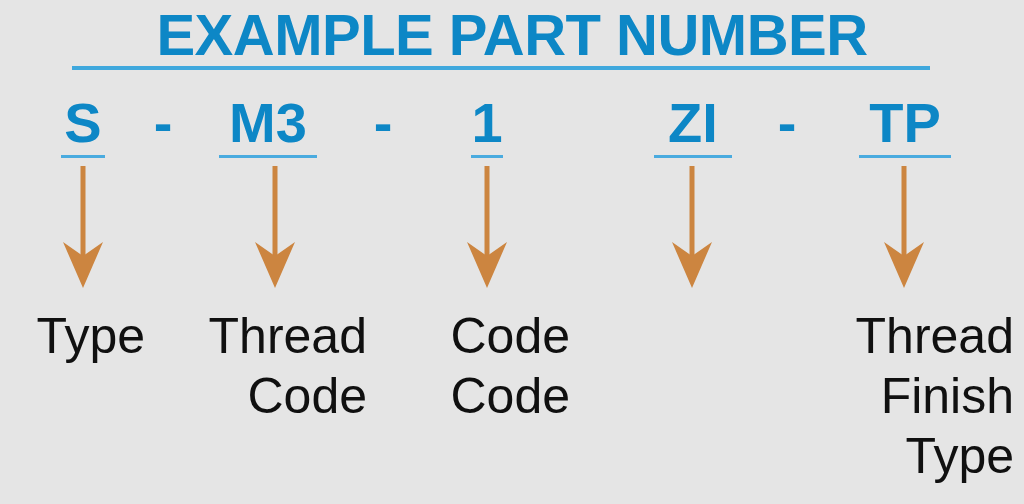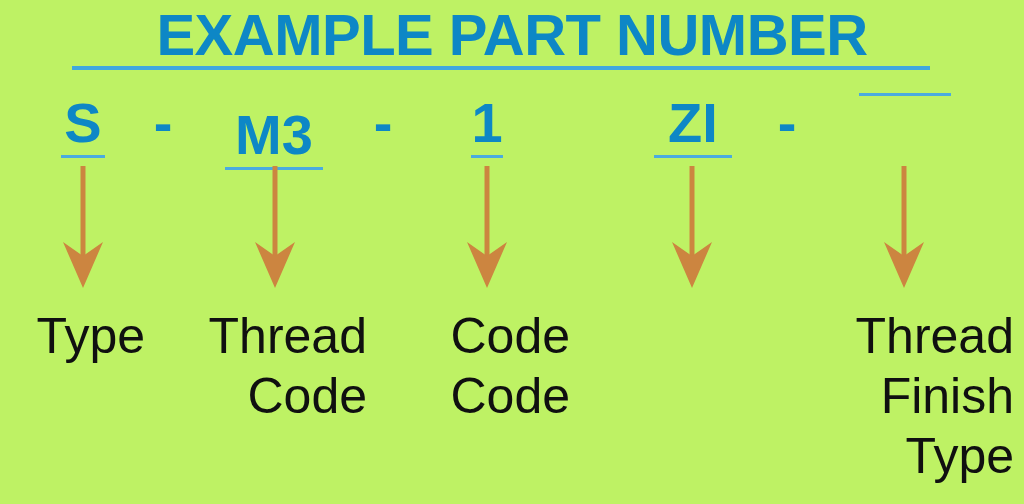--- a/index.html
+++ b/index.html
@@ -10,21 +10,21 @@
   }
   body {
     font-family: "Liberation Sans", sans-serif;
     -webkit-font-smoothing: antialiased;
   }
 
   #diagram {
     position: relative;
     width: 1024px;
     height: 504px;
-    background: #bef264;
+    background: #e5e5e5;
     overflow: hidden;
   }
 
   
   .title-block {
     position: absolute;
     left: 0;
     top: 4px;
     width: 1024px;
     text-align: center;
@@ -123,40 +123,41 @@
 
   <div class="code-row">
 
     <div class="code-seg" style="left:38px; width:90px;">
       <span>S</span>
       <span class="seg-rule" style="width:44px;"></span>
     </div>
 
     <div class="code-dash" style="left:128px; width:70px;">-</div>
 
-    <div class="code-seg" style="left:204px; width:140px;margin-top:12px;">
+    <div class="code-seg" style="left:198px; width:140px;">
       <span>M3</span>
       <span class="seg-rule" style="width:98px;"></span>
     </div>
 
     <div class="code-dash" style="left:348px; width:70px;">-</div>
 
     <div class="code-seg" style="left:442px; width:90px;">
       <span>1</span>
       <span class="seg-rule" style="width:32px;"></span>
     </div>
 
     <div class="code-seg" style="left:638px; width:110px;">
       <span>ZI</span>
       <span class="seg-rule" style="width:78px;"></span>
     </div>
 
     <div class="code-dash" style="left:752px; width:70px;">-</div>
 
     <div class="code-seg" style="left:840px; width:130px;">
+      <span>TP</span>
       <span class="seg-rule" style="width:92px;"></span>
     </div>
 
   </div>
 
   <div class="arrow" style="left:83px;">
     <svg width="46" height="122" viewBox="0 0 46 122" xmlns="http://www.w3.org/2000/svg">
       <rect x="20.5" y="0" width="5" height="92" fill="#cc8540"></rect>
       <path d="M23 122 L3 76 L23 90 L43 76 Z" fill="#cc8540"></path>
     </svg>

